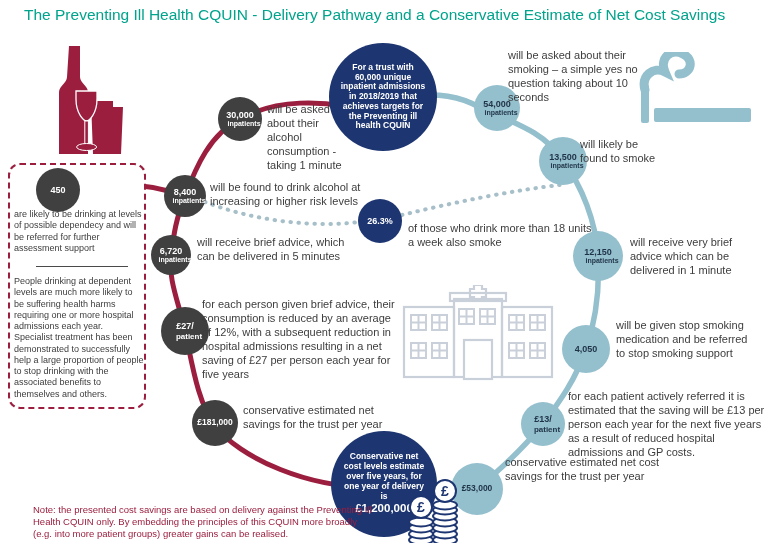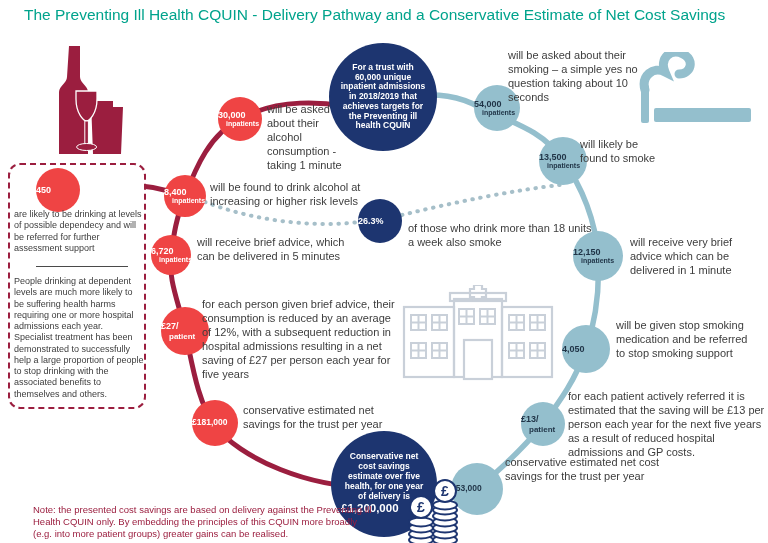--- a/index.html
+++ b/index.html
@@ -9,24 +9,24 @@
     background: #ffffff; overflow: hidden;
     font-family: "Liberation Sans", sans-serif;
   }
   #title {
     position: absolute; left: 24px; top: 6px; width: 730px;
     font-size: 15.5px; color: #00A38C; font-weight: 400;
   }
   svg.layer { position: absolute; left:0; top:0; z-index:1; }
   .circle {
     position: absolute; border-radius: 50%; z-index: 3;
-    display: flex; flex-direction: column; align-items: flex-start; justify-content: center;
+    display: flex; flex-direction: column; align-items: center; justify-content: center;
     text-align: center; font-weight: bold; line-height: 1.15;
   }
-  .maroon { background: #ef4444; color: #ffffff; }
+  .maroon { background: #404040; color: #ffffff; }
   .navy   { background: #1D3570; color: #ffffff; }
   .lblue  { background: #94BFCD; color: #1F3346; }
   .val  { font-size: 9px; }
   .unit { font-size: 7px; padding-left: 8px; }
   .hub  { font-size: 8.5px; font-weight: bold; padding: 0 10px; }
   .hub .amount { font-size: 11.5px; display:block; margin-top:1px; }
   .lbl {
     position: absolute; z-index: 4; font-size: 11px; line-height: 1.27; color: #3D3D3D;
   }
   #referral-box {
@@ -104,21 +104,21 @@
 
   <div id="referral-box"></div>
   <div class="boxtext" style="left:14px; top:209px; width:128px">are likely to be drinking at levels of possible dependecy and will be referred for further assessment support</div>
   <div id="box-divider"></div>
   <div class="boxtext" style="left:14px; top:276px; width:130px">People drinking at dependent levels are much more likely to be suffering health harms requiring one or more hospital admissions each year. Specialist treatment has been demonstrated to successfully help a large proportion of people to stop drinking with the associated benefits to themselves and others.</div>
 
   <div class="circle navy hub" style="left:329px; top:43px; width:108px; height:108px">
     <span>For a trust with 60,000 unique inpatient admissions in 2018/2019 that achieves targets for the Preventing ill health CQUIN</span>
   </div>
   <div class="circle navy hub" style="left:331px; top:431px; width:106px; height:106px">
-    <span>Conservative net cost savings estimate over five health, for one year of delivery is</span>
+    <span>Conservative net cost levels estimate over five years, for one year of delivery is</span>
     <span class="amount">£1,200,000</span>
   </div>
 
   <div class="circle maroon" style="left:218px; top:97px; width:44px; height:44px">
     <span class="val">30,000</span>
     <span class="unit">inpatients</span>
   </div>
   <div class="circle maroon" style="left:164px; top:175px; width:42px; height:42px">
     <span class="val">8,400</span>
     <span class="unit">inpatients</span>

